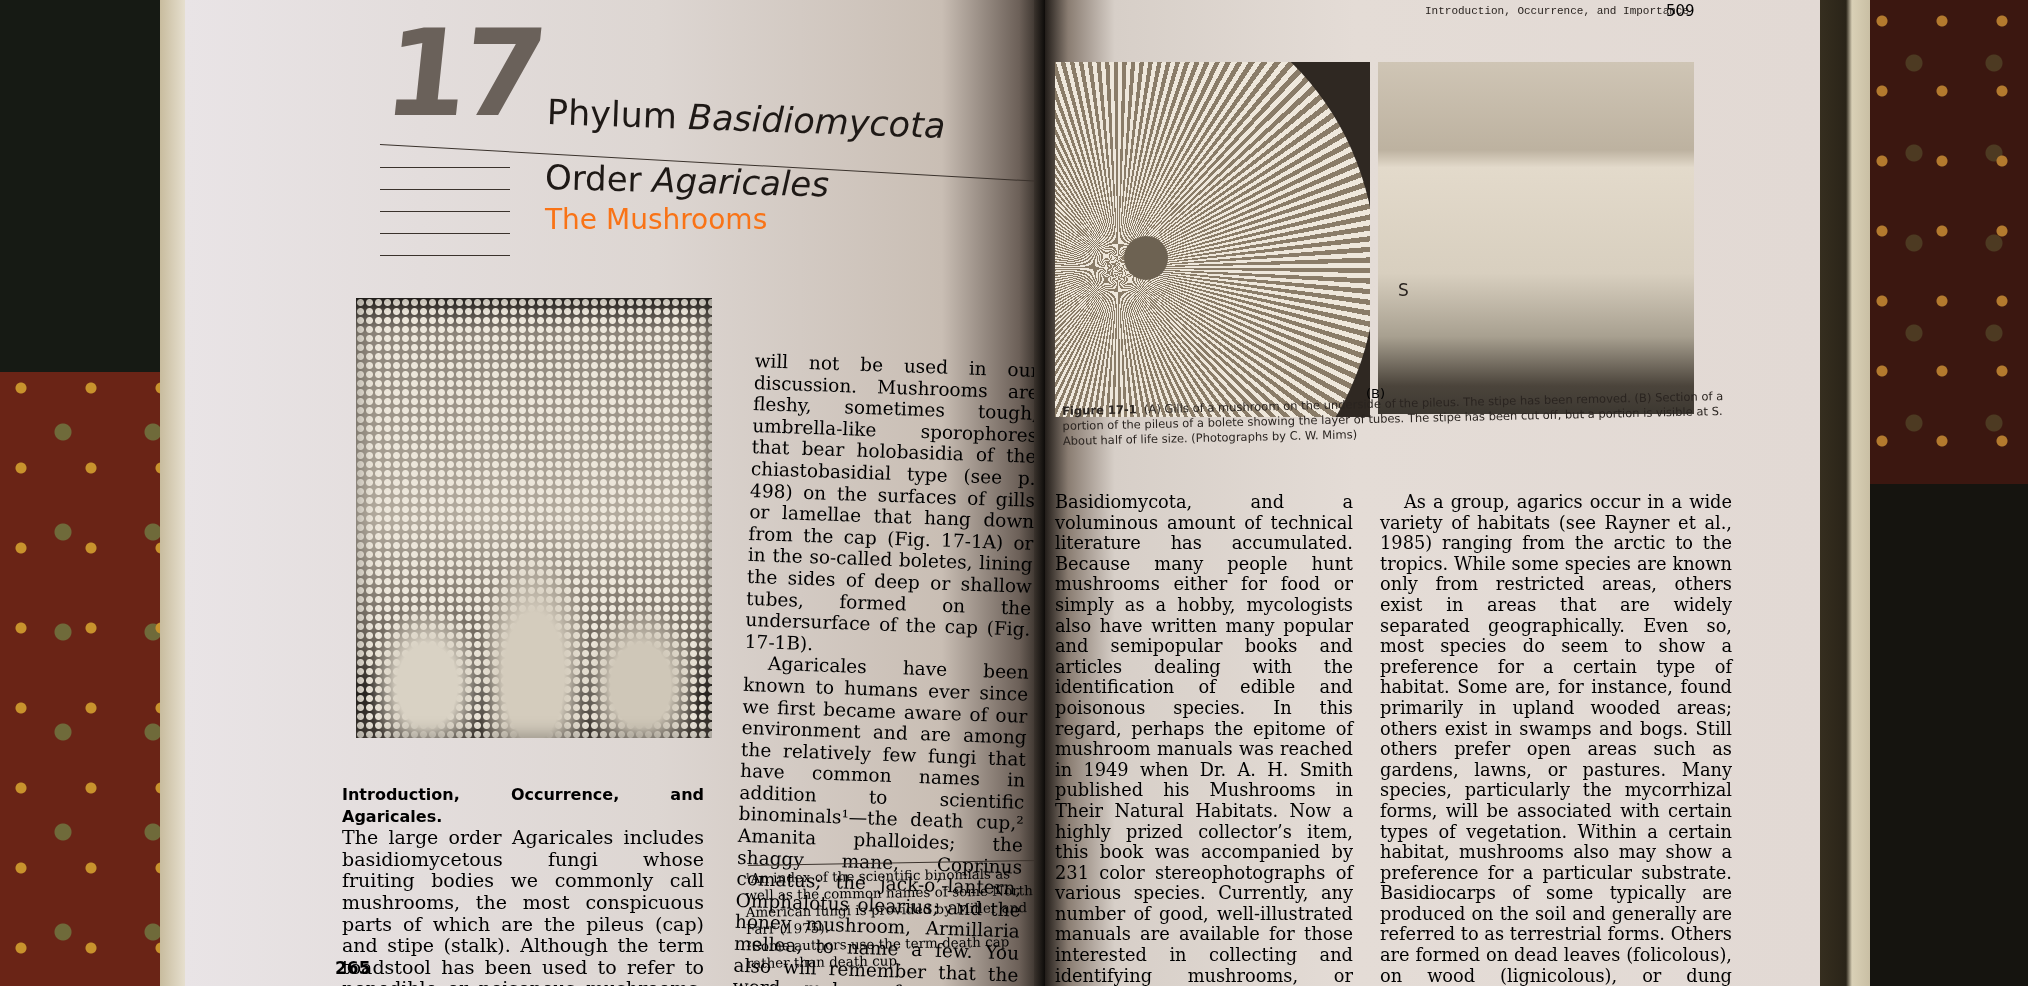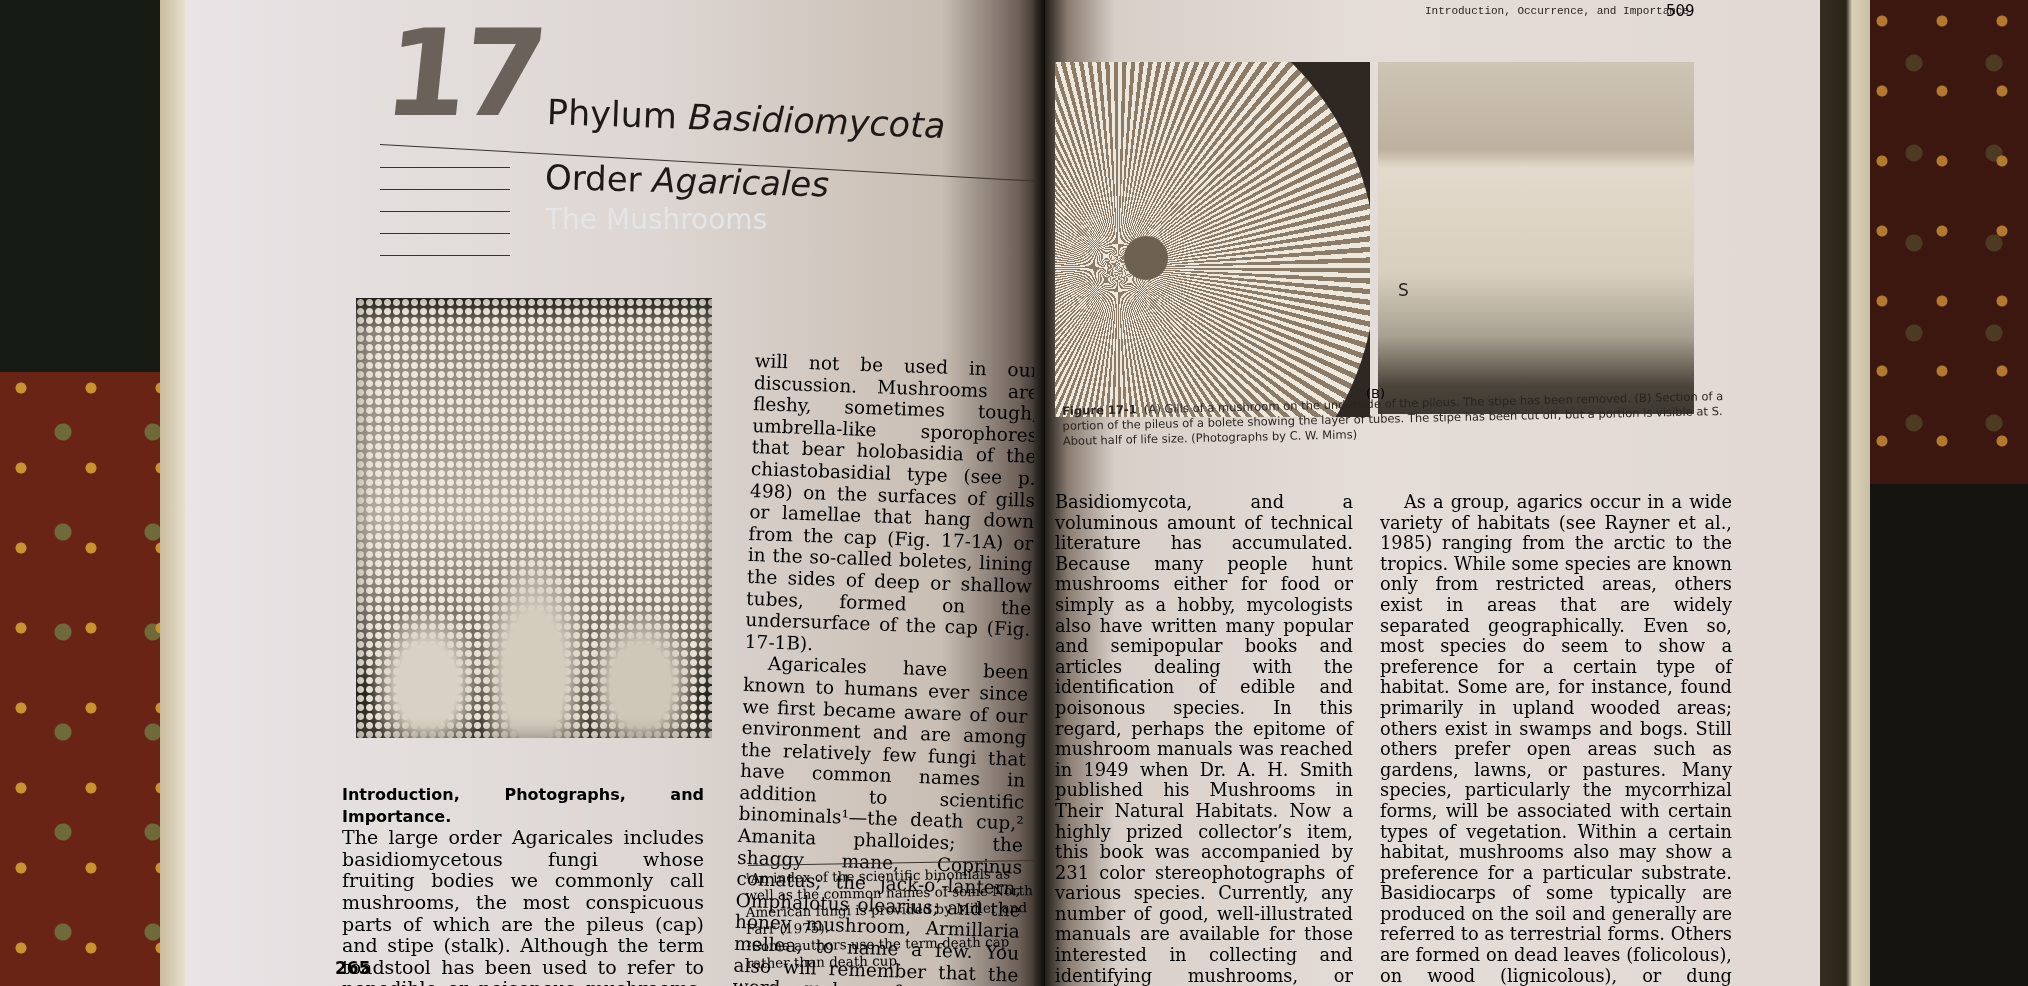--- a/index.html
+++ b/index.html
@@ -37,21 +37,21 @@
     background:linear-gradient(90deg,#3a332d,#0d0b09 50%,#3a332d);}
 
   
   .chapter-num{position:absolute;left:385px;top:14px;font-family:"DejaVu Sans",sans-serif;
     font-weight:bold;font-size:120px;line-height:1;color:#6a615a;letter-spacing:-6px;
     transform:skewX(-6deg);}
   .title{position:absolute;font-family:"DejaVu Sans",sans-serif;color:#1e1916;white-space:nowrap;}
   .title-phylum{left:547px;top:92px;font-size:35px;transform:rotate(2deg);transform-origin:left;}
   .title-phylum i, .title-order i{font-style:italic;}
   .title-order{left:545px;top:157px;font-size:34px;transform:rotate(1.5deg);transform-origin:left;}
-  .title-sub{left:545px;top:203px;font-size:28px;font-weight:normal;color:#e5e5e5;}
+  .title-sub{left:545px;top:203px;font-size:28px;font-weight:normal;color:#f97316;}
   .rule{position:absolute;height:1px;background:#3a322c;}
   .rule-main{left:380px;top:144px;width:660px;transform:rotate(3.2deg);transform-origin:left;}
   .rule-short{left:380px;width:130px;}
 
   
   .photo-enoki{position:absolute;left:356px;top:298px;width:356px;height:440px;
     background:
       radial-gradient(ellipse at 20% 88%, #d9d2c4 0 30px, transparent 60px),
       radial-gradient(ellipse at 50% 86%, #d4ccbd 0 30px, transparent 60px),
       radial-gradient(ellipse at 80% 88%, #cfc7b8 0 30px, transparent 60px),
@@ -130,21 +130,21 @@
 
 </div>
 
 <div class="footnote-rule"></div>
 <div class="footnotes">
   <p>¹An index of the scientific binomials as well as the common names of some North American fungi is provided by Miller and Farr (1975).</p>
   <p>²Some authors use the term death cap rather than death cup.</p>
 </div>
 
 <div class="col col-left-b">
-  <p class="section-heading">Introduction, Photographs, and Importance.</p>
+  <p class="section-heading">Introduction, Occurrence, and Agaricales.</p>
   <p>The large order Agaricales includes basidiomycetous fungi whose fruiting bodies we commonly call mushrooms, the most conspicuous parts of which are the pileus (cap) and stipe (stalk). Although the term toadstool has been used to refer to nonedible or poisonous mushrooms, the term has little meaning and</p>
 </div>
 <div class="page-number-left">265</div>
 
 <div class="gutter"></div>
 
 <div class="page page-right"></div>
 <div class="running-head">Introduction, Occurrence, and Importance</div>
 <div class="page-number-right">509</div>
 

